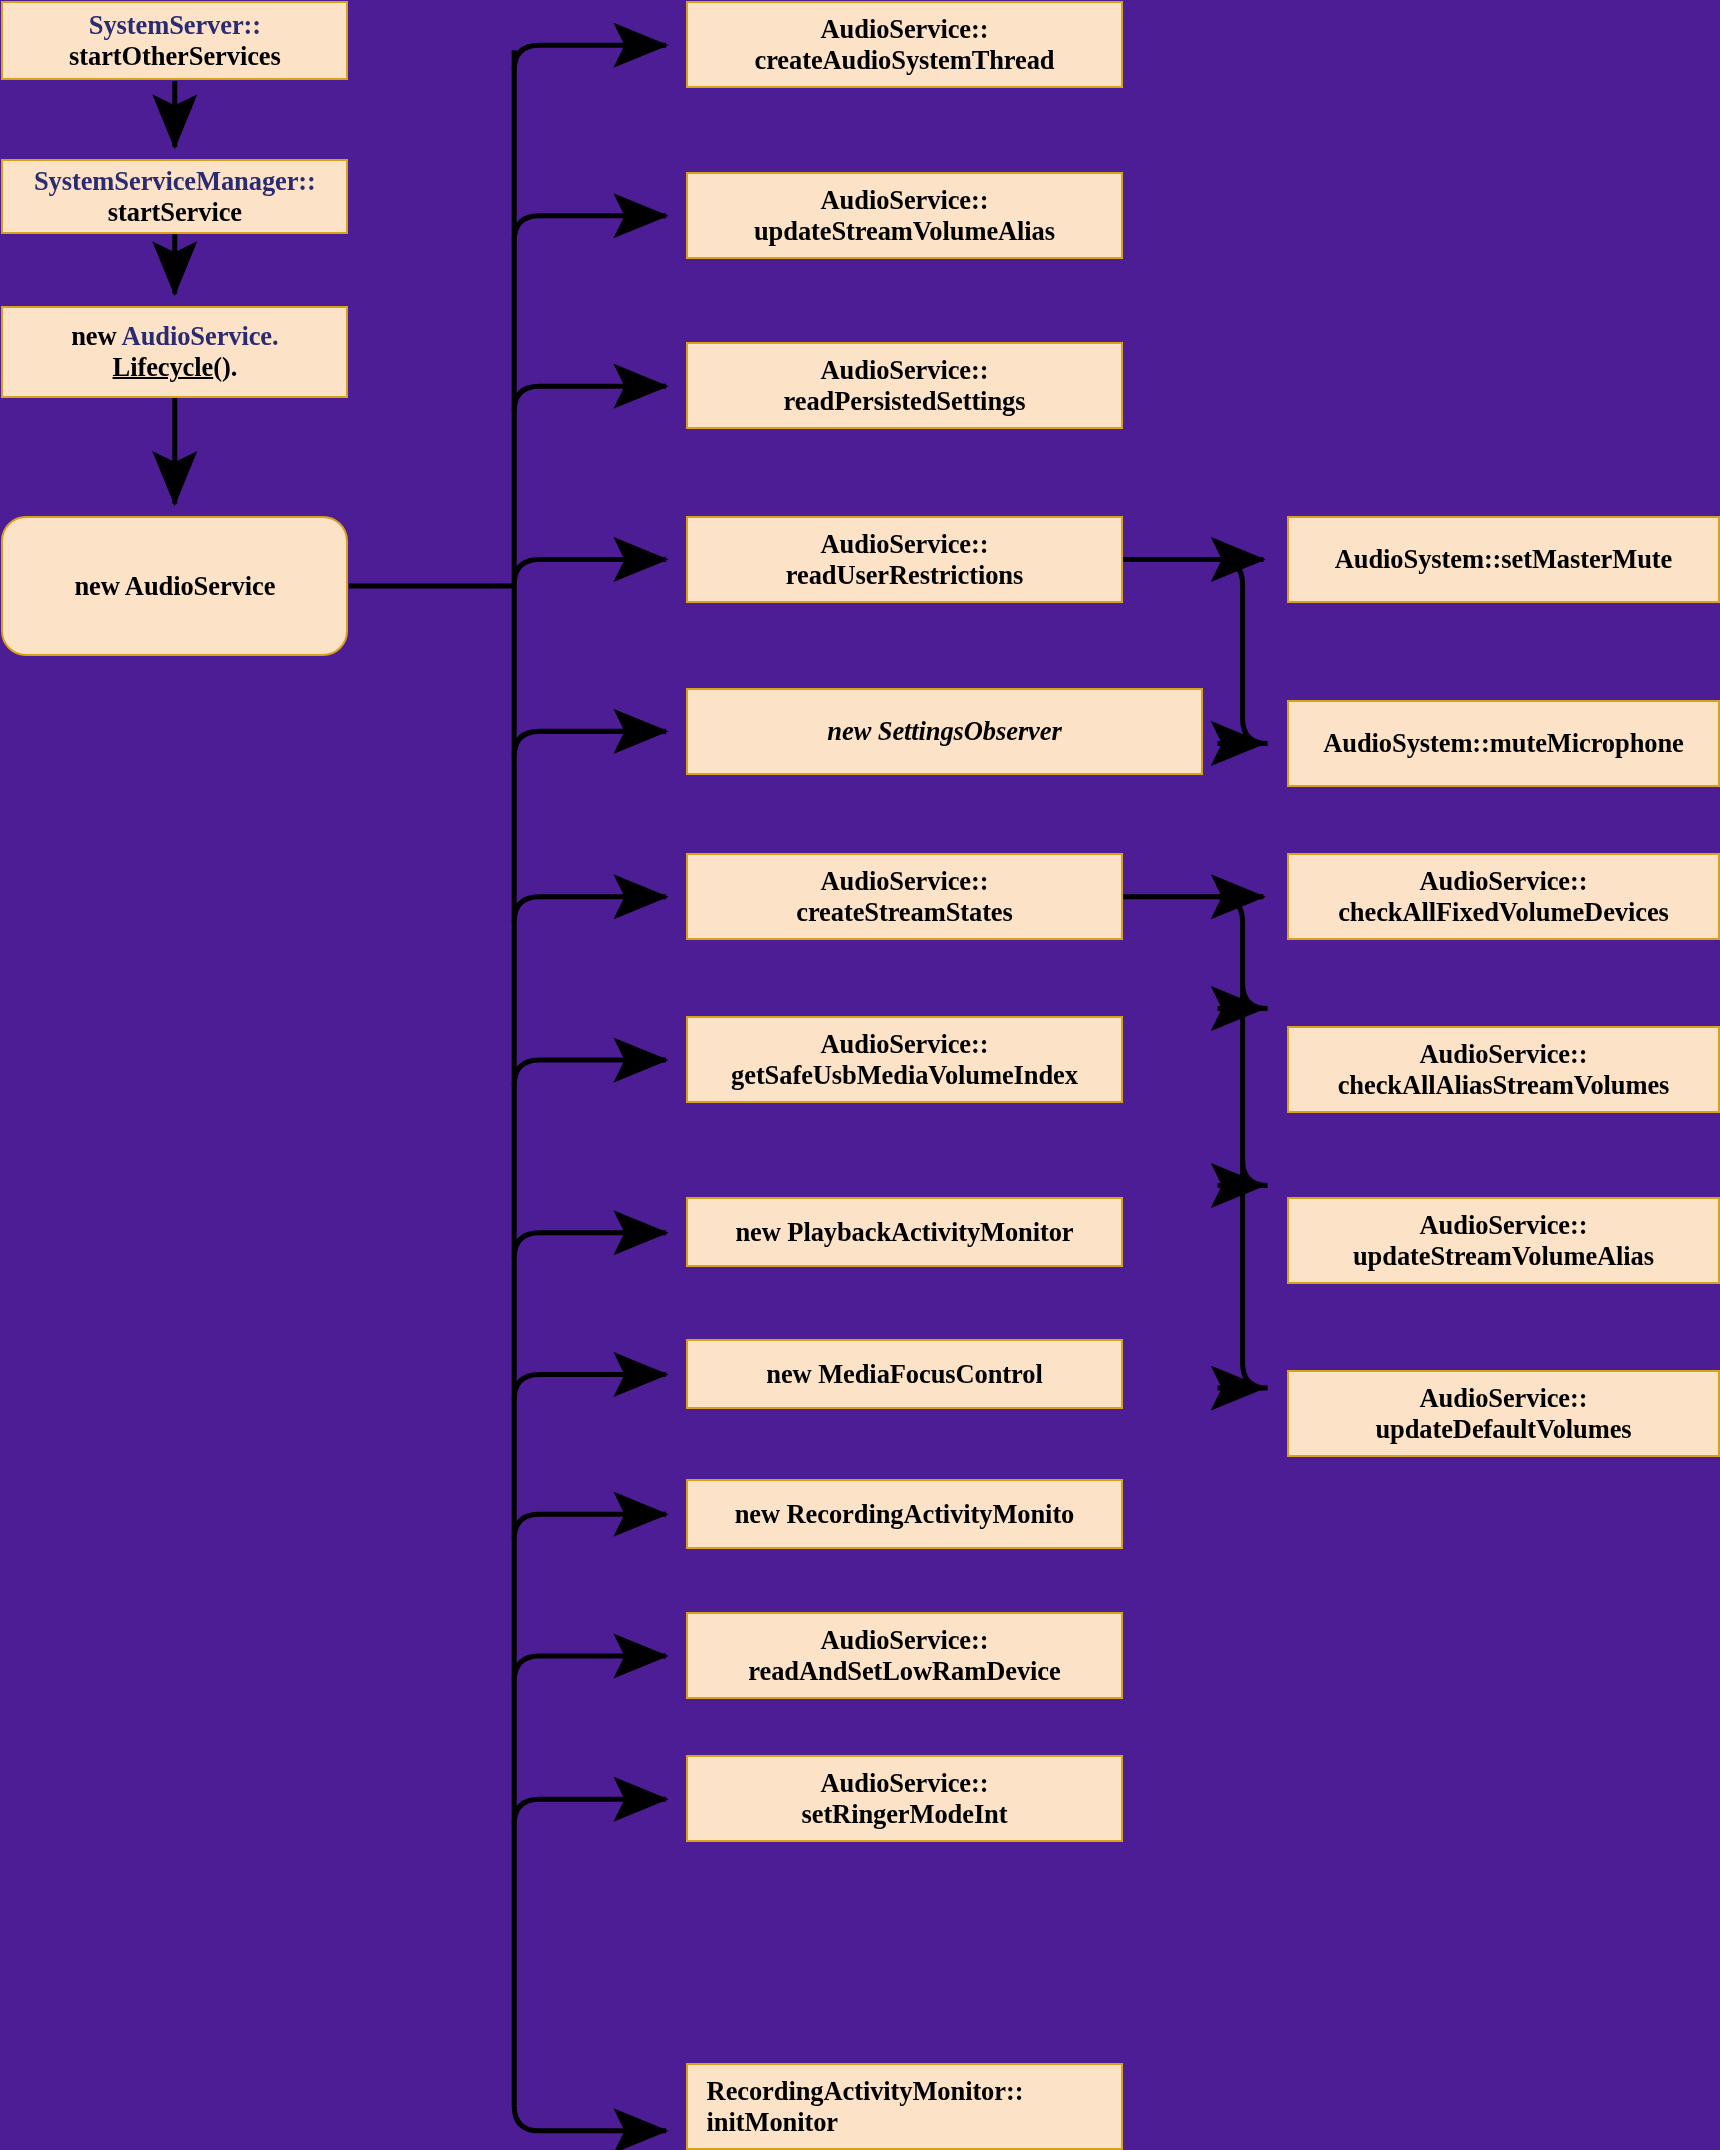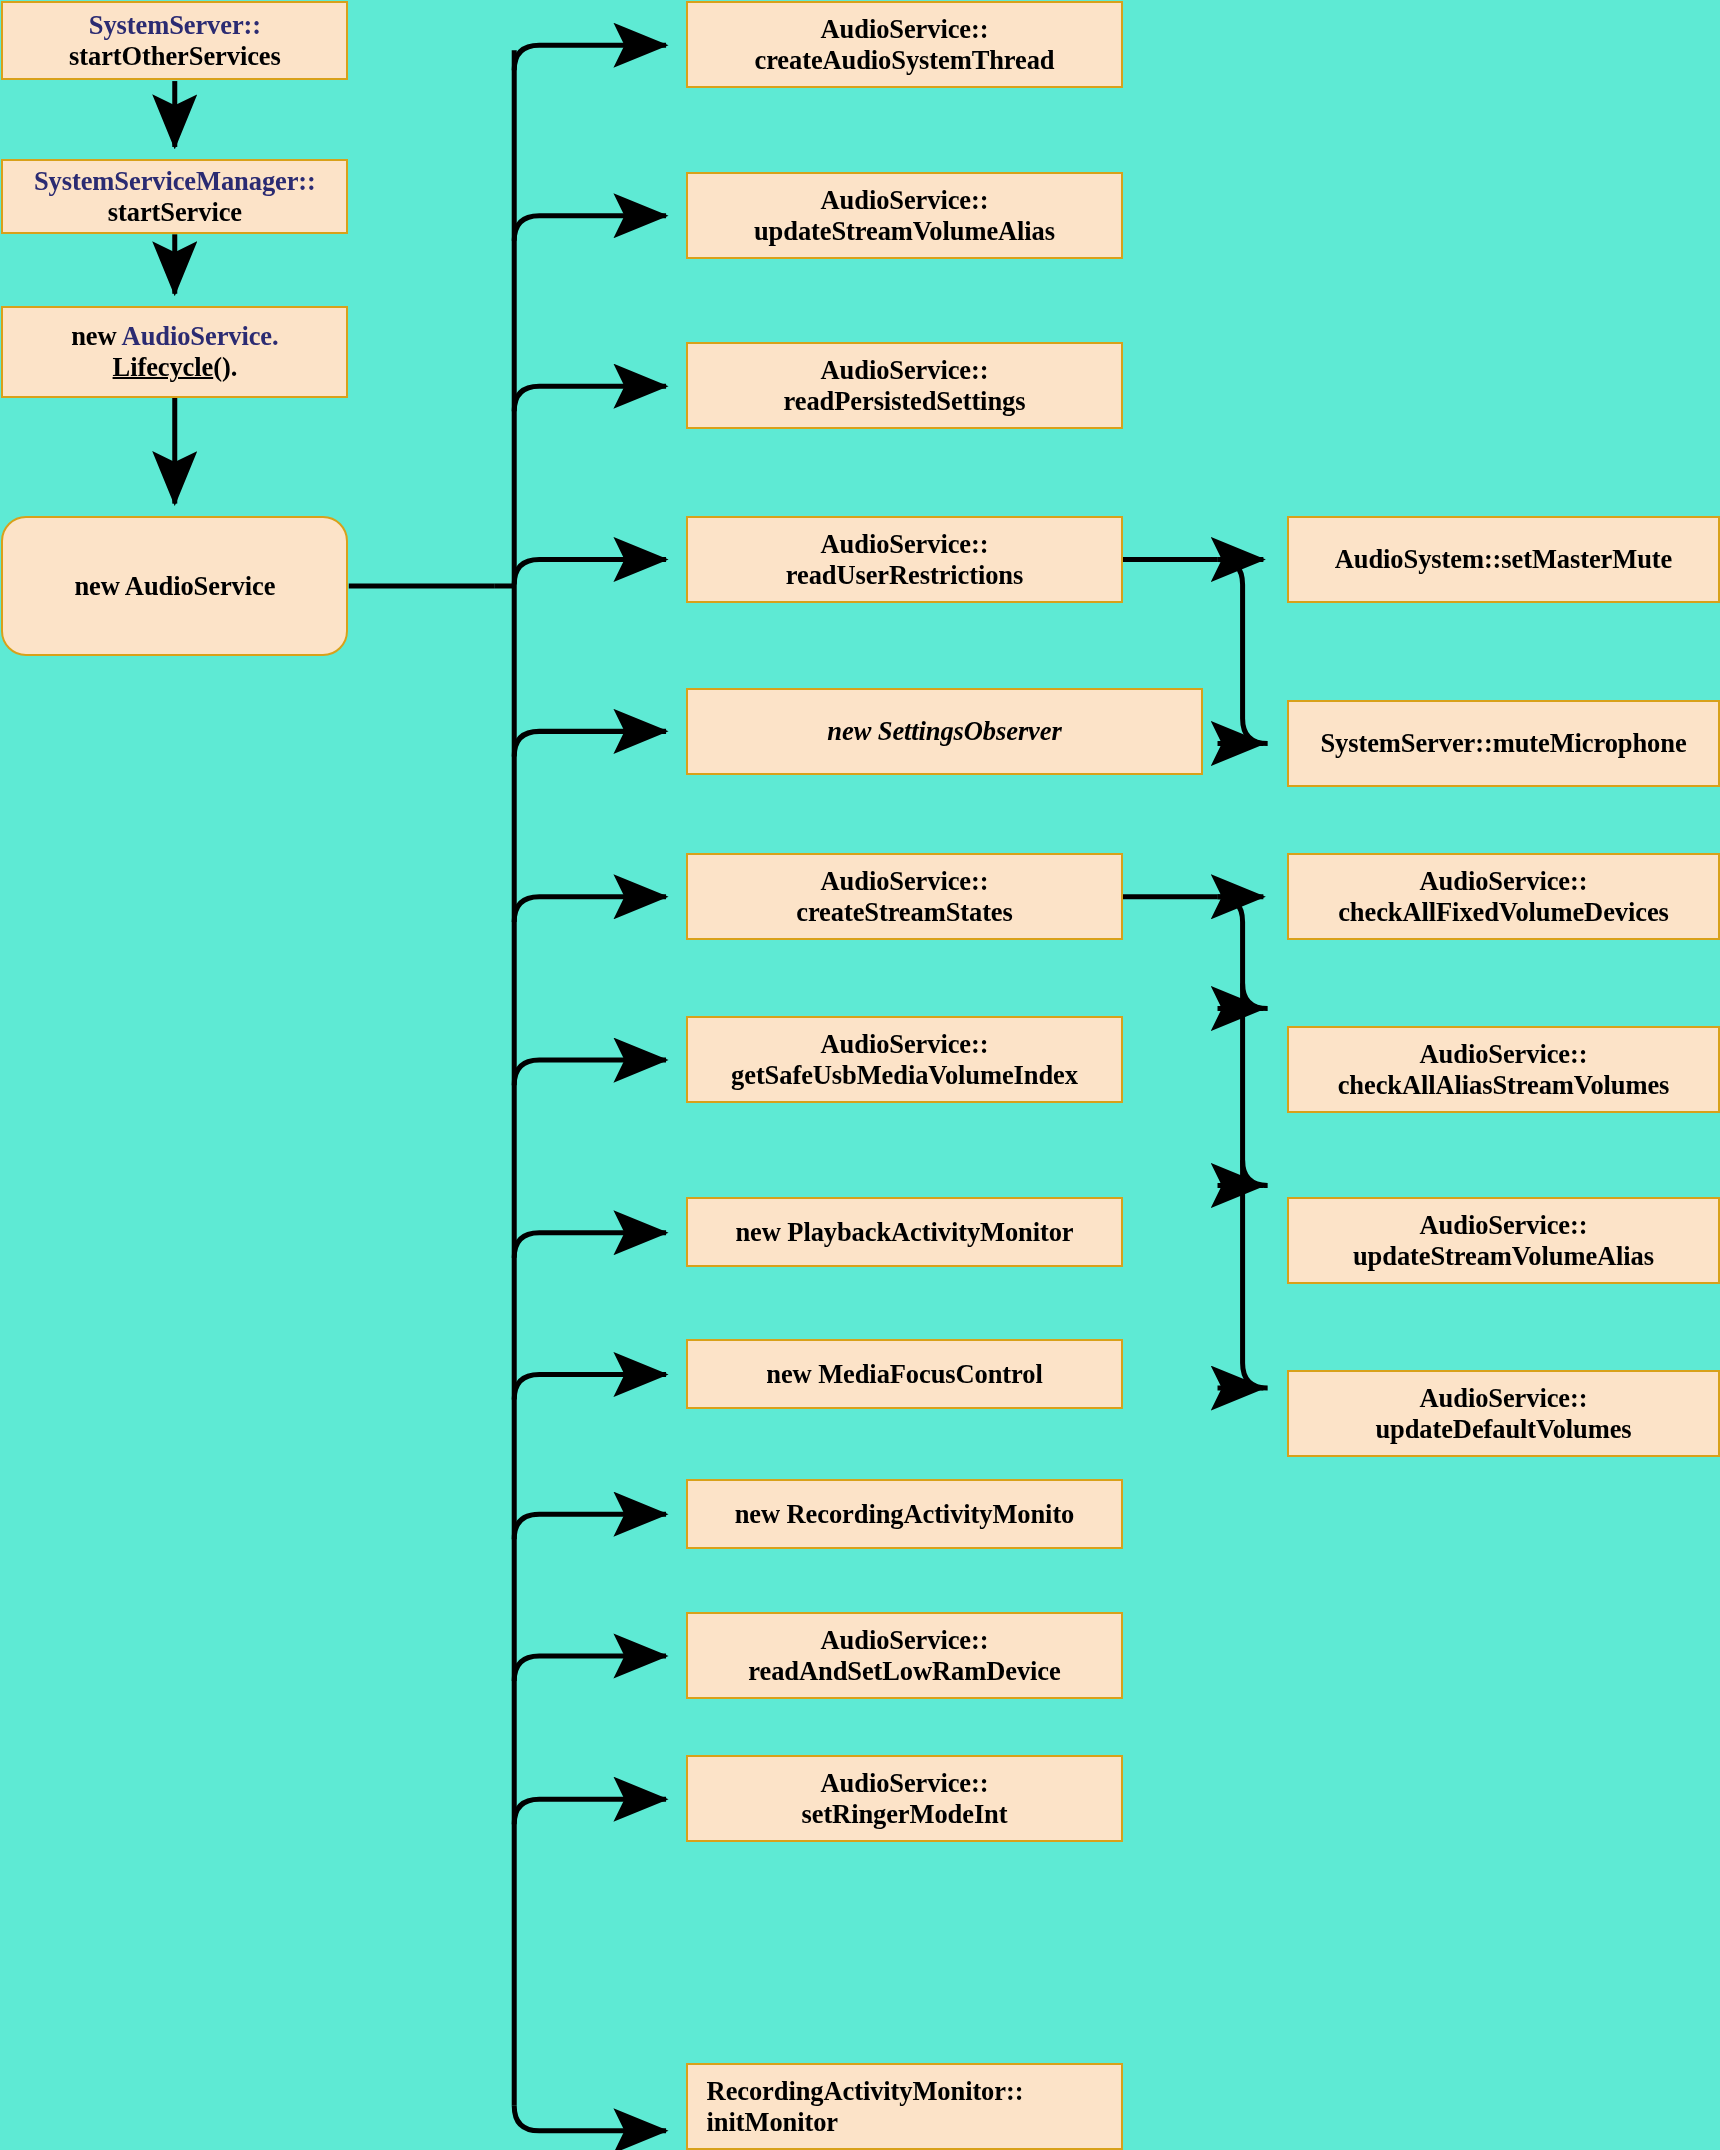--- a/index.html
+++ b/index.html
@@ -7,21 +7,21 @@
     padding: 0;
     background: #ffffff;
   }
   body {
     font-family: "Liberation Serif", "DejaVu Serif", serif;
   }
   #diagram-root {
     position: relative;
     width: 1721px;
     height: 2151px;
-    background: #5eead4;
+    background: #4c1d95;
     overflow: hidden;
   }
   #edge-layer {
     position: absolute;
     left: 0;
     top: 0;
     width: 1721px;
     height: 2151px;
   }
   .node {
@@ -193,21 +193,21 @@
   <div class="node left-align" style="left:686px; top:2063px; width:437px; height:87px;">
     <span class="ln">RecordingActivityMonitor::</span>
     <span class="ln">initMonitor</span>
   </div>
 
   <div class="node" style="left:1287px; top:516px; width:433px; height:87px;">
     <span class="ln">AudioSystem::setMasterMute</span>
   </div>
 
   <div class="node" style="left:1287px; top:700px; width:433px; height:87px;">
-    <span class="ln">SystemServer::muteMicrophone</span>
+    <span class="ln">AudioSystem::muteMicrophone</span>
   </div>
 
   <div class="node" style="left:1287px; top:853px; width:433px; height:87px;">
     <span class="ln">AudioService::</span>
     <span class="ln">checkAllFixedVolumeDevices</span>
   </div>
 
   <div class="node" style="left:1287px; top:1026px; width:433px; height:87px;">
     <span class="ln">AudioService::</span>
     <span class="ln">checkAllAliasStreamVolumes</span>

